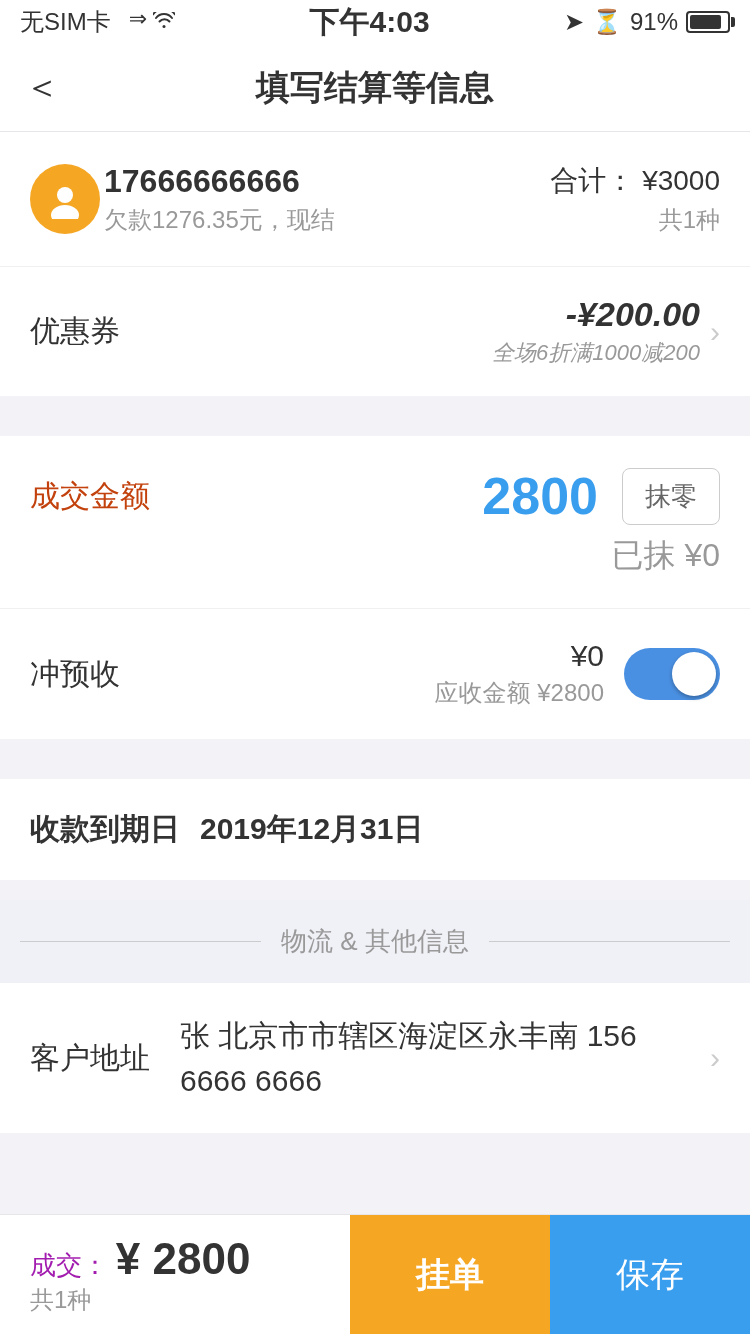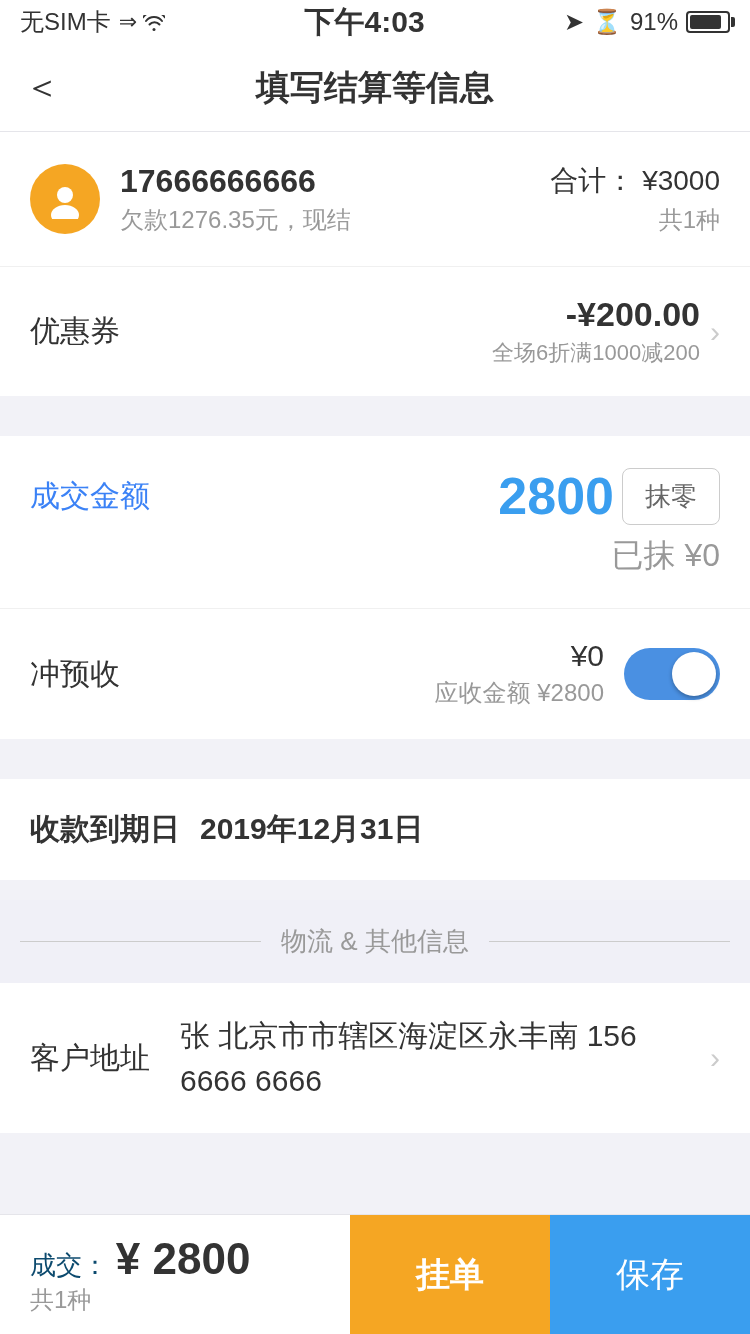--- a/index.html
+++ b/index.html
@@ -19,21 +19,21 @@
       width: 750px;
       height: 44px;
       background: #fff;
       display: flex;
       align-items: center;
       justify-content: space-between;
       padding: 0 20px;
       font-size: 24px;
       font-weight: 500;
     }
-    .status-left { display: flex; align-items: center; gap: 8px; }
+    .status-left { display: flex; gap: 18px; }
     .status-center { font-size: 30px; font-weight: 700; }
     .status-right { display: flex; align-items: center; gap: 8px; font-size: 24px; }
     .battery-icon {
       width: 44px; height: 22px;
       border: 2px solid #333;
       border-radius: 4px;
       position: relative;
       display: inline-flex;
       align-items: center;
       padding: 2px;
@@ -96,21 +96,21 @@
       background: #fff;
       padding: 30px 30px;
       display: flex;
       align-items: center;
       justify-content: space-between;
       margin-bottom: 0;
     }
     .customer-left {
       display: flex;
       align-items: center;
-      gap: 20px;
+      gap: 4px;
     }
     .avatar {
       width: 70px;
       height: 70px;
       border-radius: 50%;
       background: #f5a623;
       display: flex;
       align-items: center;
       justify-content: center;
       font-size: 40px;
@@ -158,21 +158,21 @@
       font-size: 34px;
       font-weight: 600;
       color: #333;
     }
     .coupon-desc {
       font-size: 22px;
       color: #999;
       text-align: right;
       margin-top: 4px;
     }
-    .coupon-right-content { text-align: right; }
+    .coupon-right-content { text-align: right; font-style: italic; }
     .chevron-right {
       color: #ccc;
       font-size: 30px;
     }
 
     
     .section-gap {
       height: 20px;
       background: #f2f2f7;
     }
@@ -183,26 +183,26 @@
       padding: 30px 30px;
       margin-bottom: 0;
     }
     .amount-row {
       display: flex;
       align-items: center;
       justify-content: space-between;
     }
     .amount-label {
       font-size: 30px;
-      color: #3b82f6;
+      color: #c2410c;
     }
     .amount-right {
       display: flex;
       align-items: center;
-      gap: 8px;
+      gap: 24px;
     }
     .amount-value {
       font-size: 52px;
       font-weight: 600;
       color: #3a9eef;
     }
     .round-zero-btn {
       border: 1px solid #ccc;
       border-radius: 8px;
       padding: 10px 22px;
@@ -357,21 +357,21 @@
       display: flex;
       align-items: center;
       border-top: 1px solid #e5e5ea;
     }
     .bottom-summary {
       padding: 0 30px;
       flex: 1;
     }
     .bottom-summary .deal-label {
       font-size: 26px;
-      color: #0c4a6e;
+      color: #a21caf;
     }
     .bottom-summary .deal-amount {
       font-size: 44px;
       font-weight: 700;
       color: #333;
       text-align: center;
     }
     .bottom-summary .deal-count {
       font-size: 24px;
       color: #999;

